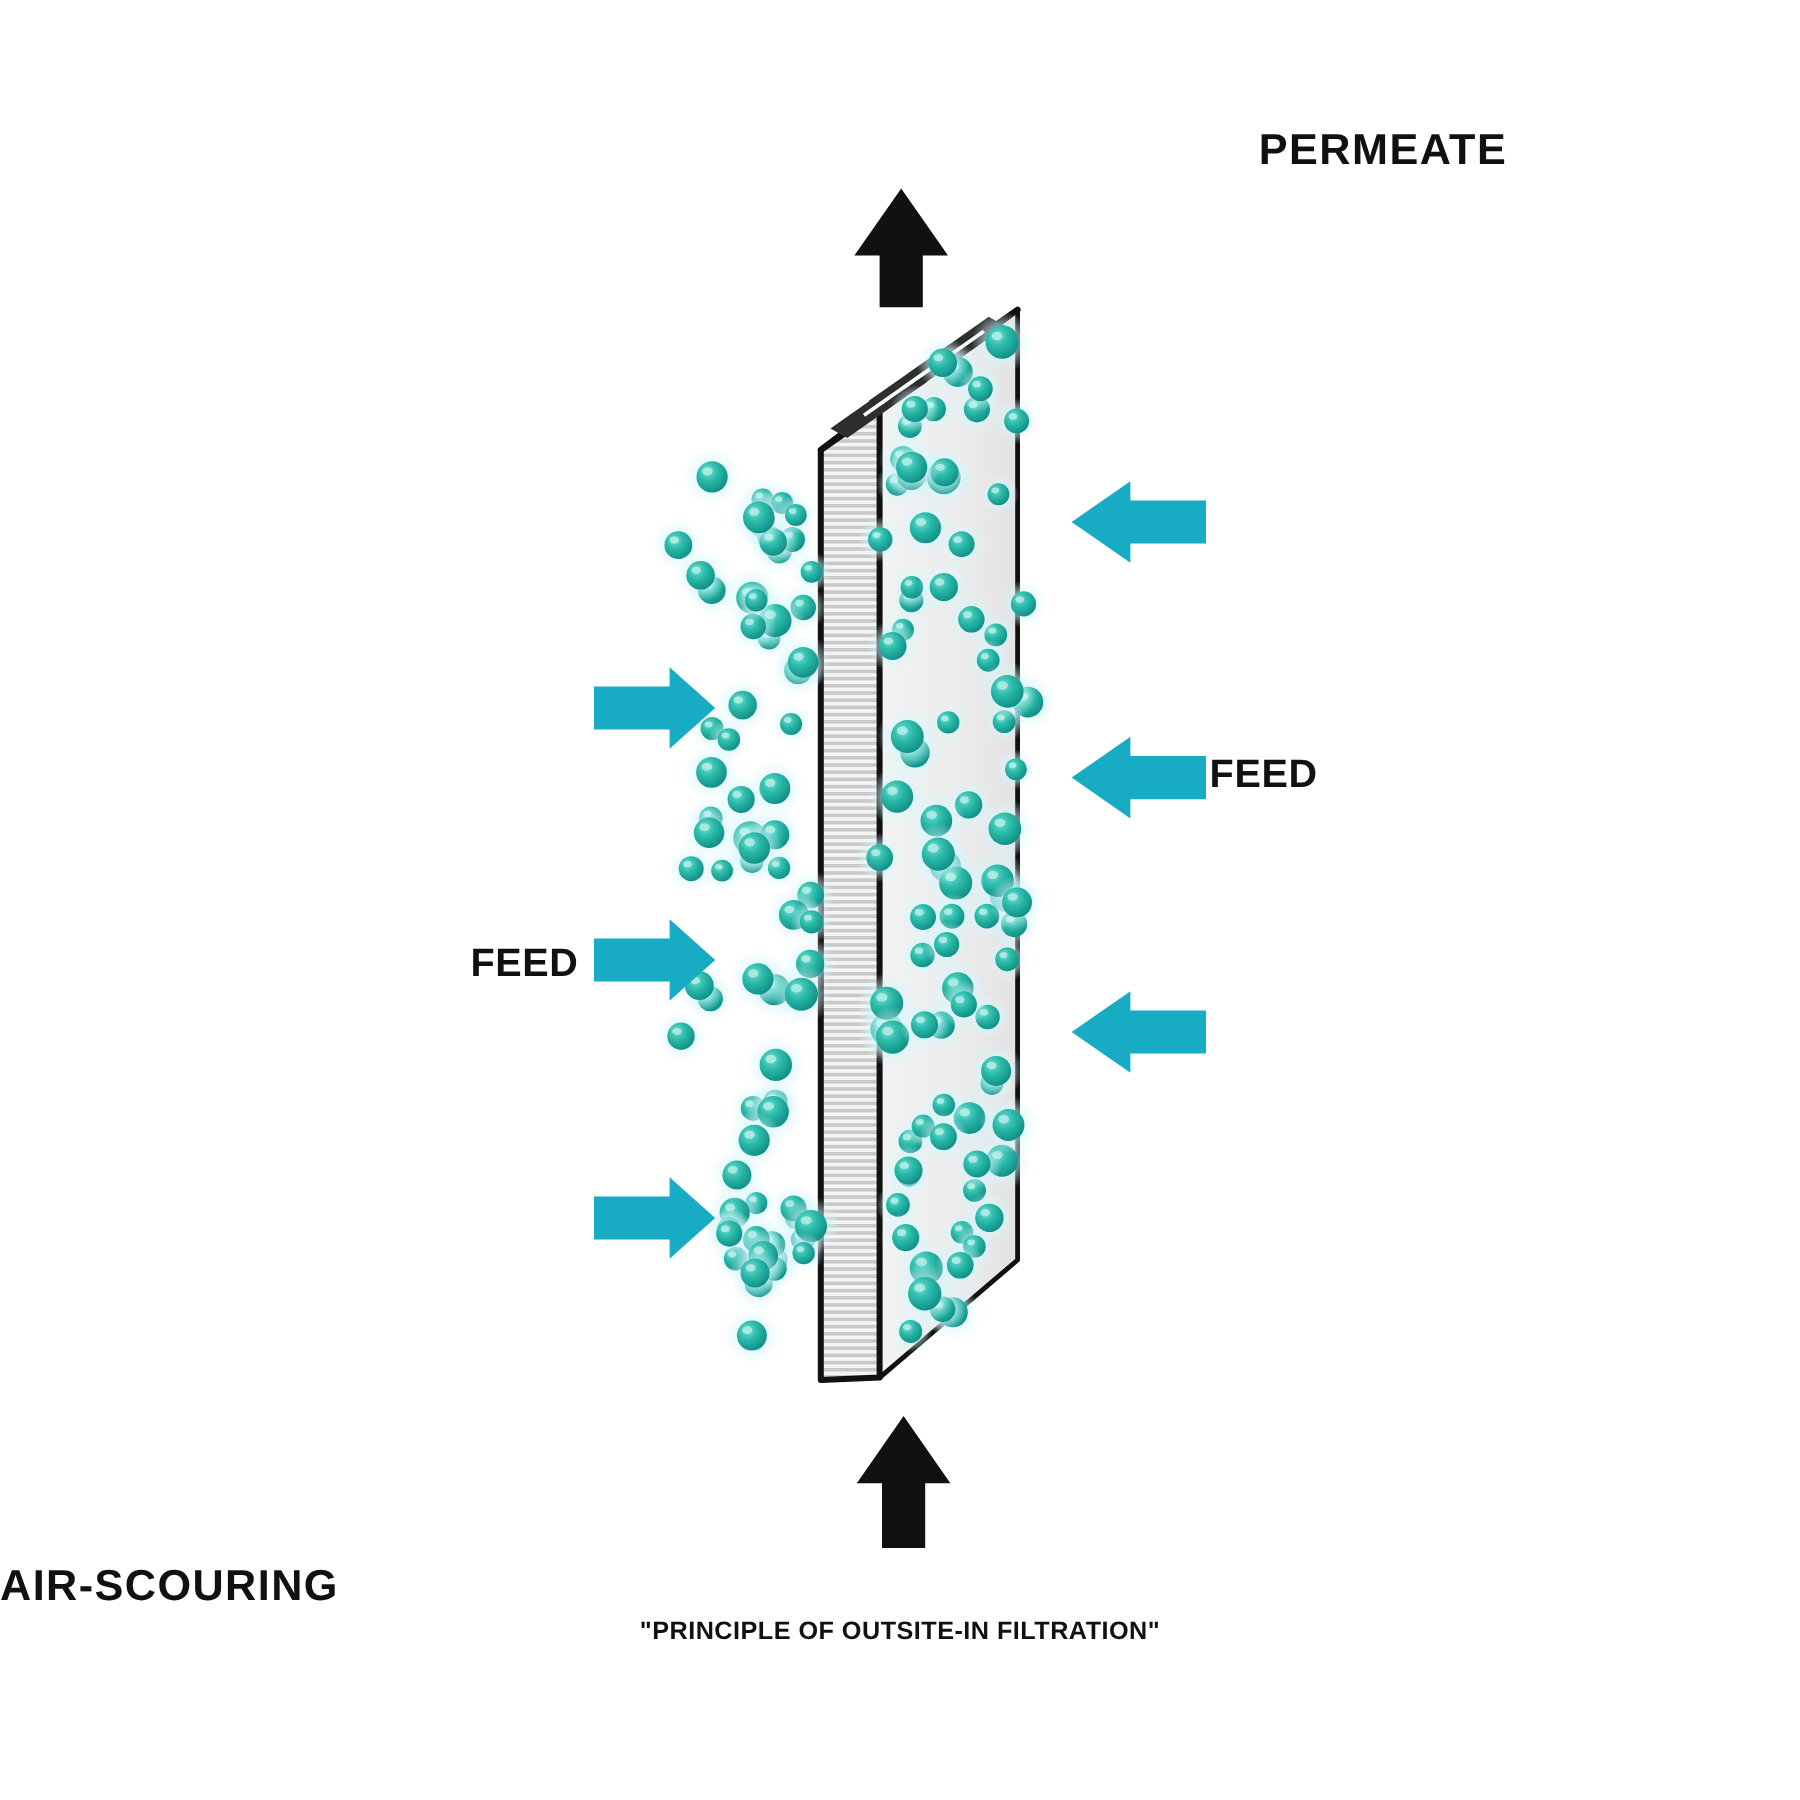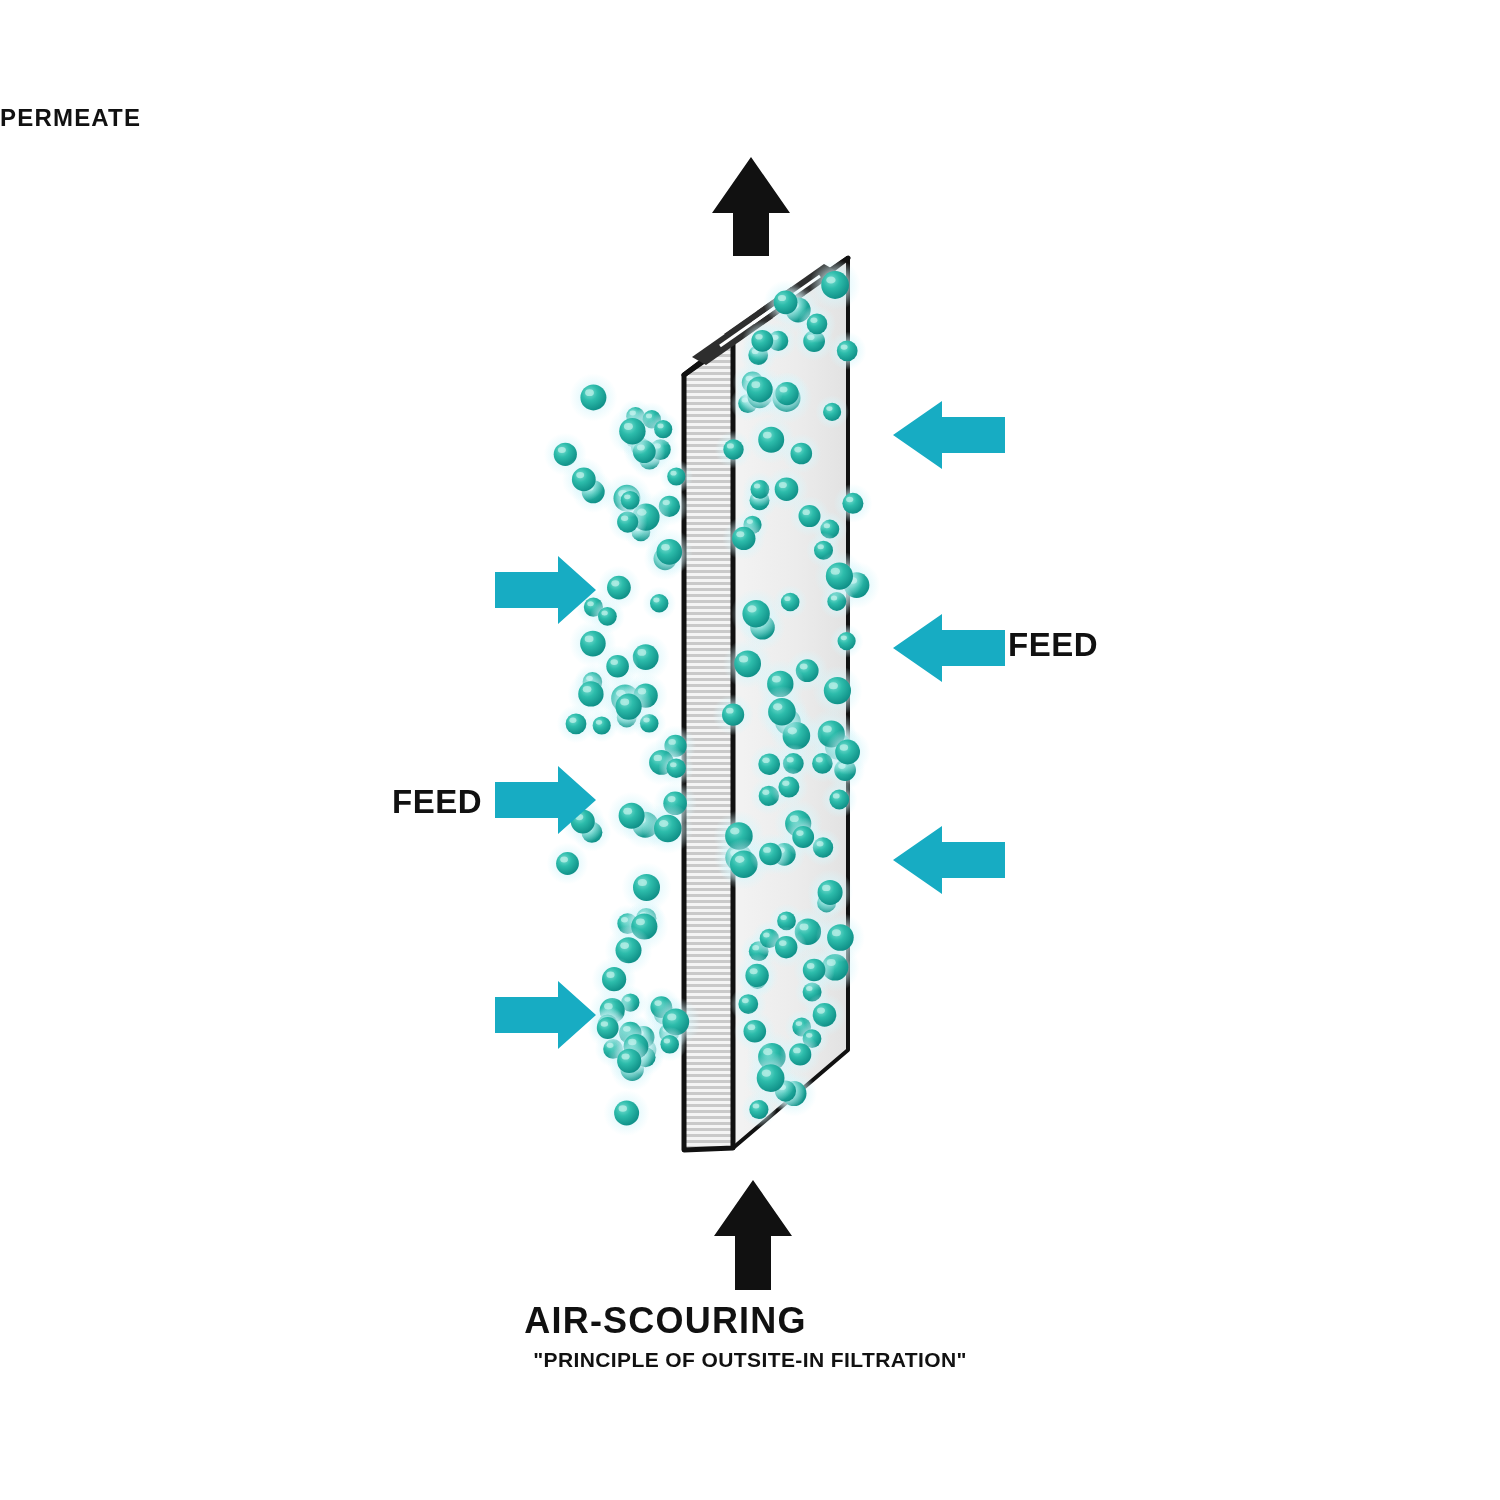--- a/index.html
+++ b/index.html
@@ -30,39 +30,37 @@
     position: absolute;
     color: #111111;
     font-family: "Liberation Sans", sans-serif;
     font-weight: bold;
     white-space: nowrap;
     letter-spacing: 0.5px;
   }
   #label-permeate {
     left: 0; top: 104px;
     width: 1256px;
-    text-align: left;
-    font-size: 24px;
+    text-align: right;
+    font-size: 36px;
     letter-spacing: 1.2px;
   }
   #label-feed-left {
     left: 392px; top: 783px;
     font-size: 33px;
   }
   #label-feed-right {
     left: 1008px; top: 626px;
     font-size: 33px;
   }
   #label-air-scouring {
     left: 0; top: 1300px;
     width: 1261px;
-    text-align: center;
     font-size: 36px;
     letter-spacing: 1.2px;
-    padding-left: 35px;
   }
   #label-principle {
     left: 0; top: 1348px;
     width: 1500px;
     text-align: center;
     font-size: 21px;
     letter-spacing: 0.4px;
   }
 </style>
 </head>

